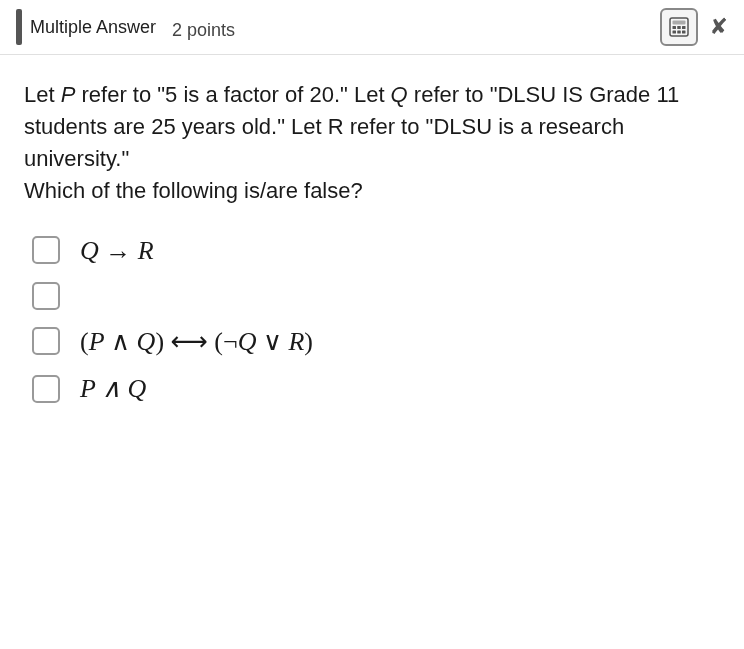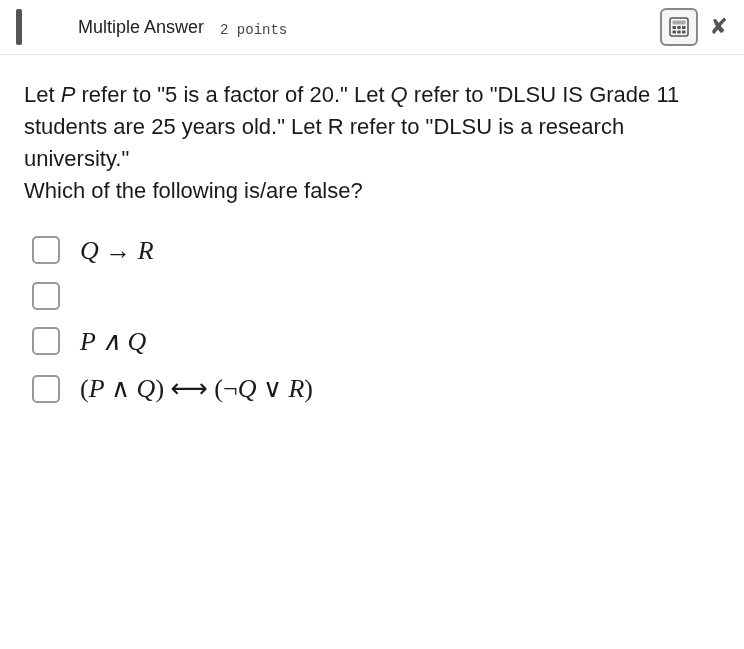--- a/index.html
+++ b/index.html
@@ -37,26 +37,25 @@
       background: #555;
       border-radius: 2px;
       flex-shrink: 0;
     }
 
     .question-type {
       font-family: Arial, sans-serif;
       font-size: 18px;
       font-weight: 400;
       color: #222;
-      margin-left: 48px;
     }
 
     .points-badge {
-      font-family: Liberation Mono, monospace;
-      font-size: 14px;
+      font-family: Liberation Sans, sans-serif;
+      font-size: 18px;
       color: #444;
       margin-left: 8px;
       margin-top: 6px;
     }
 
     .header-icons {
       display: flex;
       align-items: center;
       gap: 12px;
     }
@@ -177,26 +176,26 @@
         <i>Q</i> → <i>R</i>
       </span>
     </div>
 
     <div class="choice-item">
       <div class="choice-checkbox"></div>
     </div>
 
     <div class="choice-item">
       <div class="choice-checkbox"></div>
+      <span class="choice-label">
+        (<i>P</i> ∧ <i>Q</i>) ⟷ (¬<i>Q</i> ∨ <i>R</i>)
+      </span>
+    </div>
+
+    <div class="choice-item">
+      <div class="choice-checkbox"></div>
       <span class="choice-label math-italic">
         <i>P</i> ∧ <i>Q</i>
       </span>
     </div>
 
-    <div class="choice-item">
-      <div class="choice-checkbox"></div>
-      <span class="choice-label">
-        (<i>P</i> ∧ <i>Q</i>) ⟷ (¬<i>Q</i> ∨ <i>R</i>)
-      </span>
-    </div>
-
   </div>
 </div>
 
 </body></html>

